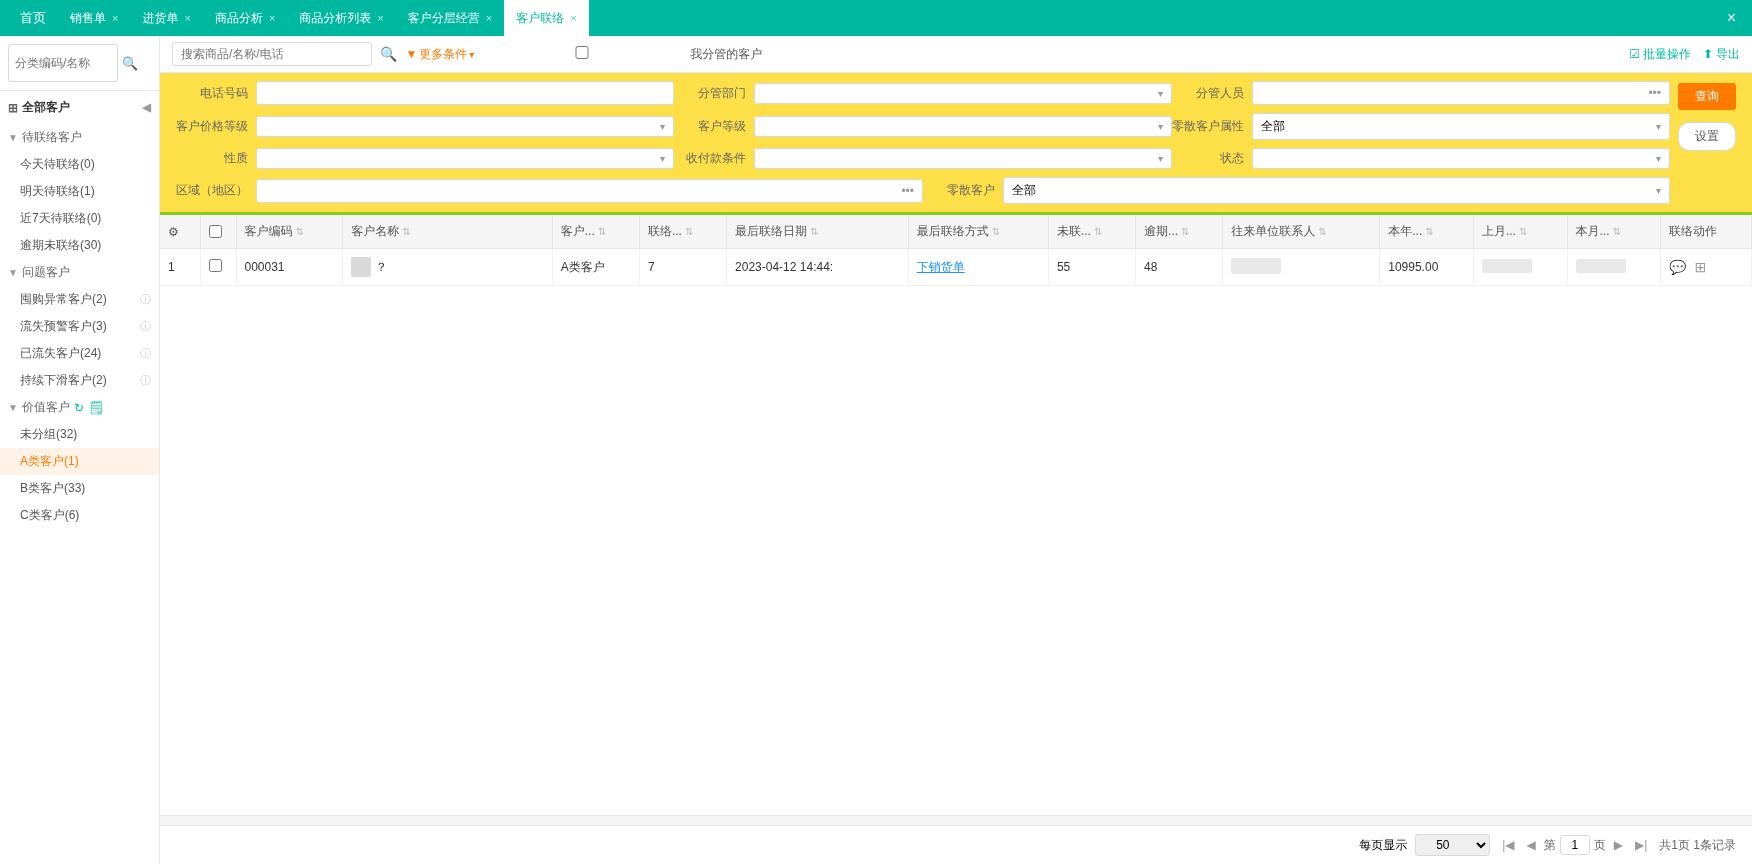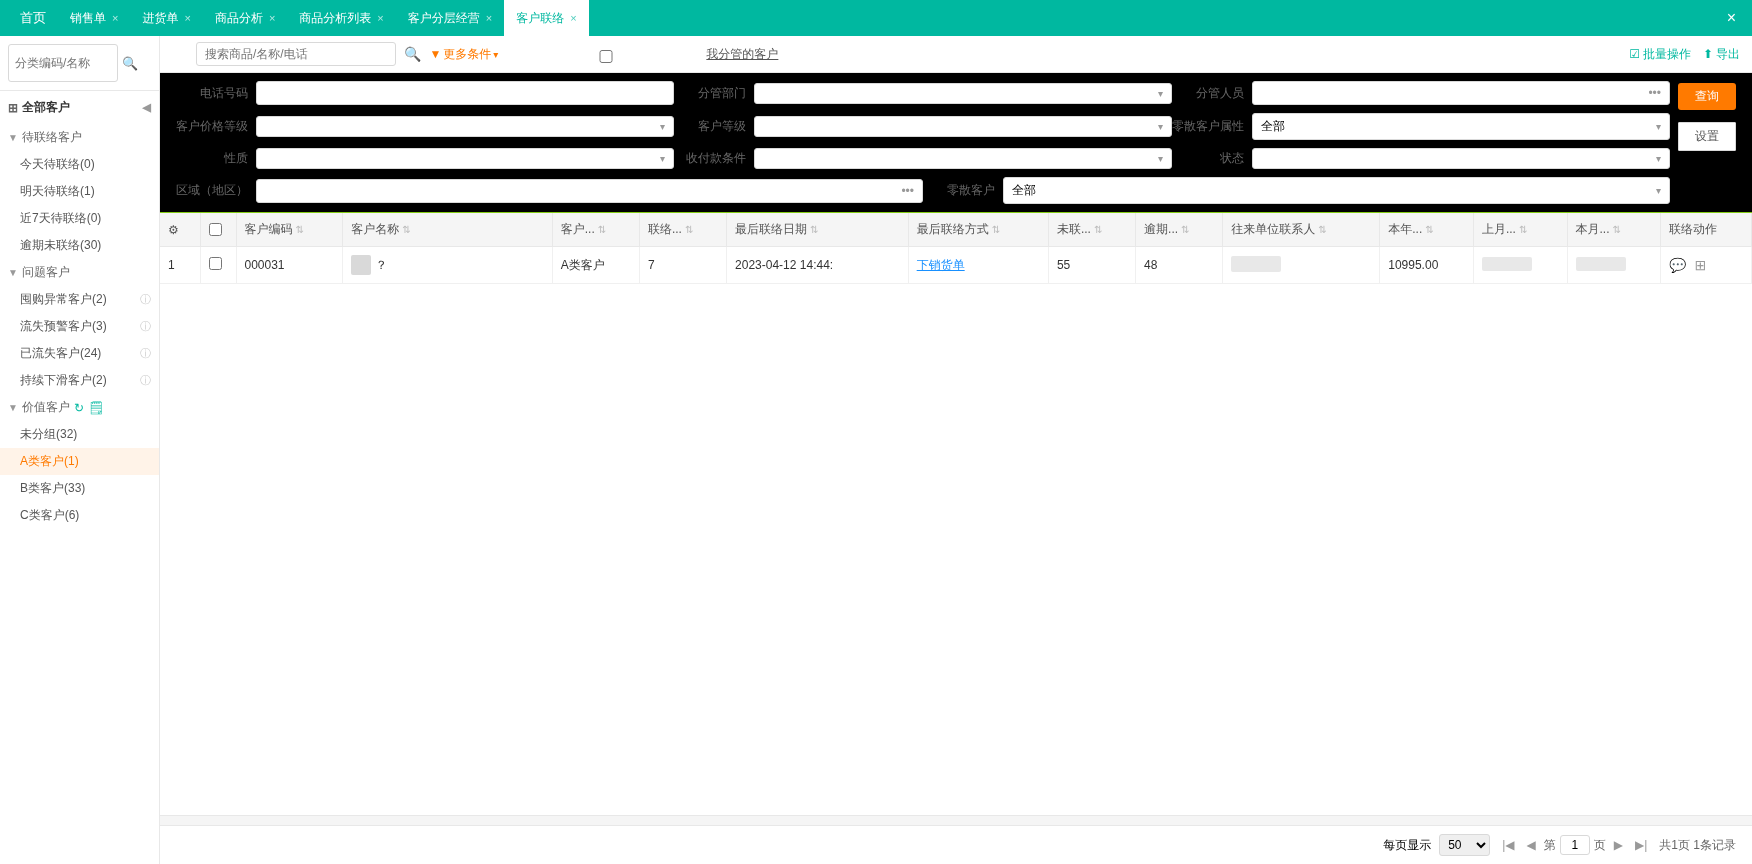--- a/index.html
+++ b/index.html
@@ -164,24 +164,23 @@
     }
     .filter-more {
       color: #ff7a00;
       cursor: pointer;
       display: flex;
       align-items: center;
       gap: 2px;
     }
     .filter-checkbox {
       display: flex;
-      align-items: flex-end;
-      gap: 0;
+      align-items: flex-start;
+      gap: 8px;
       color: #555;
-      text-decoration: underline;
     }
     .filter-bar-right {
       margin-left: auto;
       display: flex;
       align-items: center;
       gap: 12px;
     }
     .batch-op {
       color: #00b8a0;
       cursor: pointer;
@@ -192,22 +191,22 @@
     .export-btn {
       color: #00b8a0;
       cursor: pointer;
       display: flex;
       align-items: center;
       gap: 3px;
     }
 
     
     .adv-filter {
-      background: #000000;
-      border-bottom: 1px solid #84cc16;
+      background: #fde047;
+      border-bottom: 3px solid #84cc16;
       padding: 8px 16px;
     }
     .adv-filter-row {
       display: flex;
       align-items: center;
       margin-bottom: 8px;
       gap: 0;
     }
     .adv-filter-row:last-child { margin-bottom: 0; }
     .filter-field {
@@ -284,21 +283,21 @@
       border: none;
       border-radius: 3px;
       padding: 5px 16px;
       cursor: pointer;
       font-size: 12px;
     }
     .btn-settings {
       background: #fff;
       color: #555;
       border: 1px solid #d9d9d9;
-      border-radius: 1px;
+      border-radius: 11px;
       padding: 5px 16px;
       cursor: pointer;
       font-size: 12px;
     }
 
     
     .table-wrapper {
       flex: 1;
       background: #fff;
       overflow: auto;
@@ -363,21 +362,21 @@
       padding: 8px 16px;
       display: flex;
       align-items: center;
       justify-content: flex-end;
       gap: 8px;
     }
     .footer-label { color: #000000; }
     .footer-select {
       border: 1px solid #d9d9d9;
       border-radius: 3px;
-      padding: 2px 4px;
+      padding: 2px 16px;
       font-size: 12px;
       outline: none;
     }
     .footer-nav {
       display: flex;
       align-items: center;
       gap: 4px;
       color: #666;
     }
     .footer-nav .page-btn {
@@ -533,21 +532,21 @@
       <span>B类客户(33)</span>
     </div>
     <div class="sidebar-item">
       <span>C类客户(6)</span>
     </div>
   </div>
 
   <div class="content-area">
 
     <div class="filter-bar">
-      <input type="text" style="width: 200px; margin-left: 24px;" placeholder="搜索商品/名称/电话">
+      <input type="text" style="width: 200px;" placeholder="搜索商品/名称/电话">
       <span class="search-btn">🔍</span>
       <span class="filter-more">
         <span style="color:#ff7a00;">▼</span>
         <span>更多条件</span>
         <span style="font-size:10px;">▾</span>
       </span>
       <label class="filter-checkbox">
         <input type="checkbox" style="">
         <span>我分管的客户</span>
       </label>

